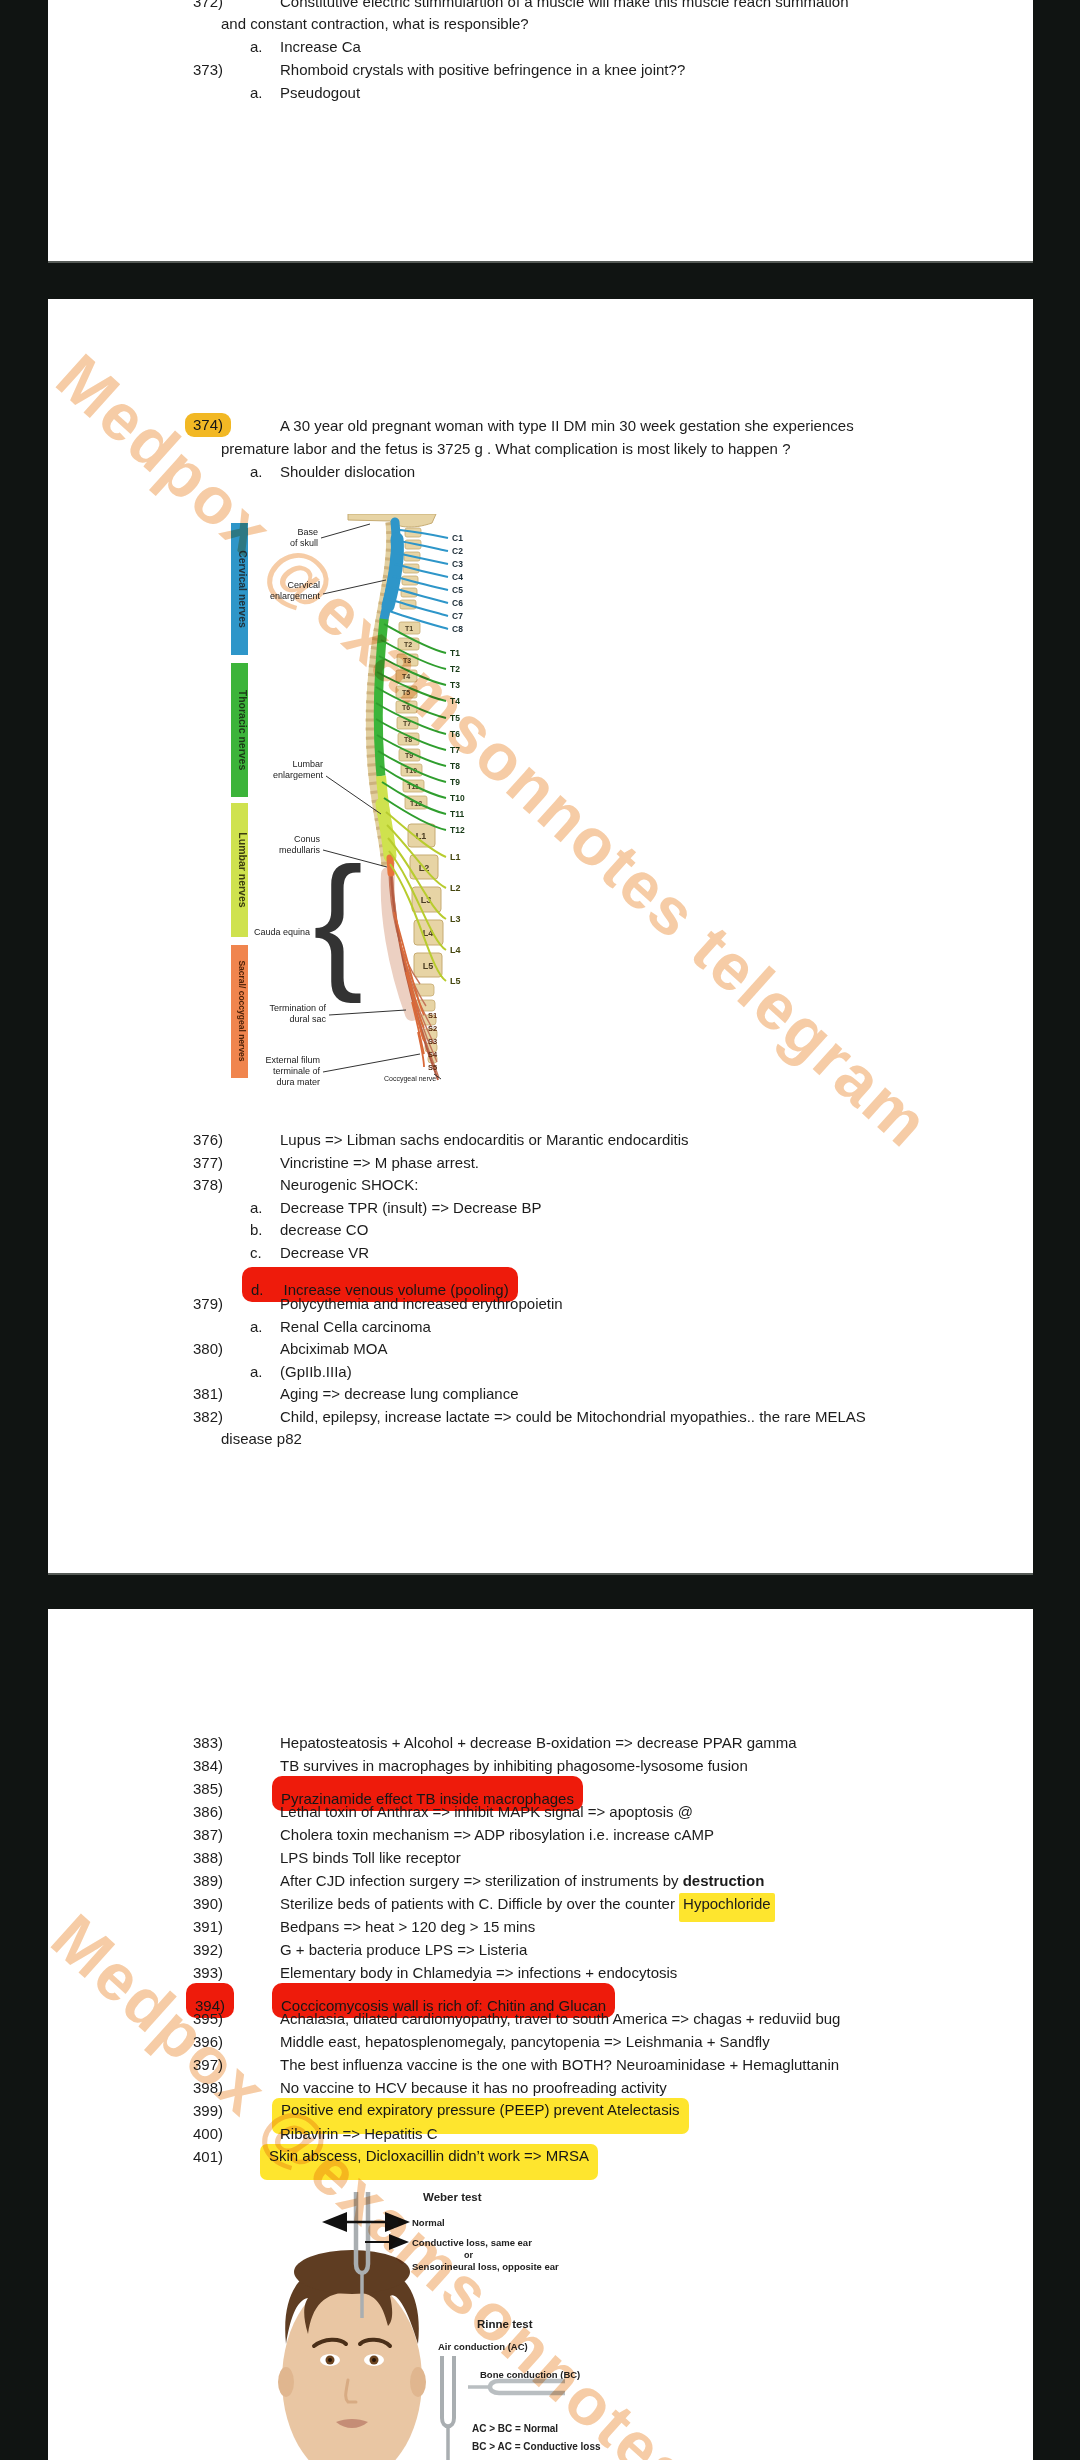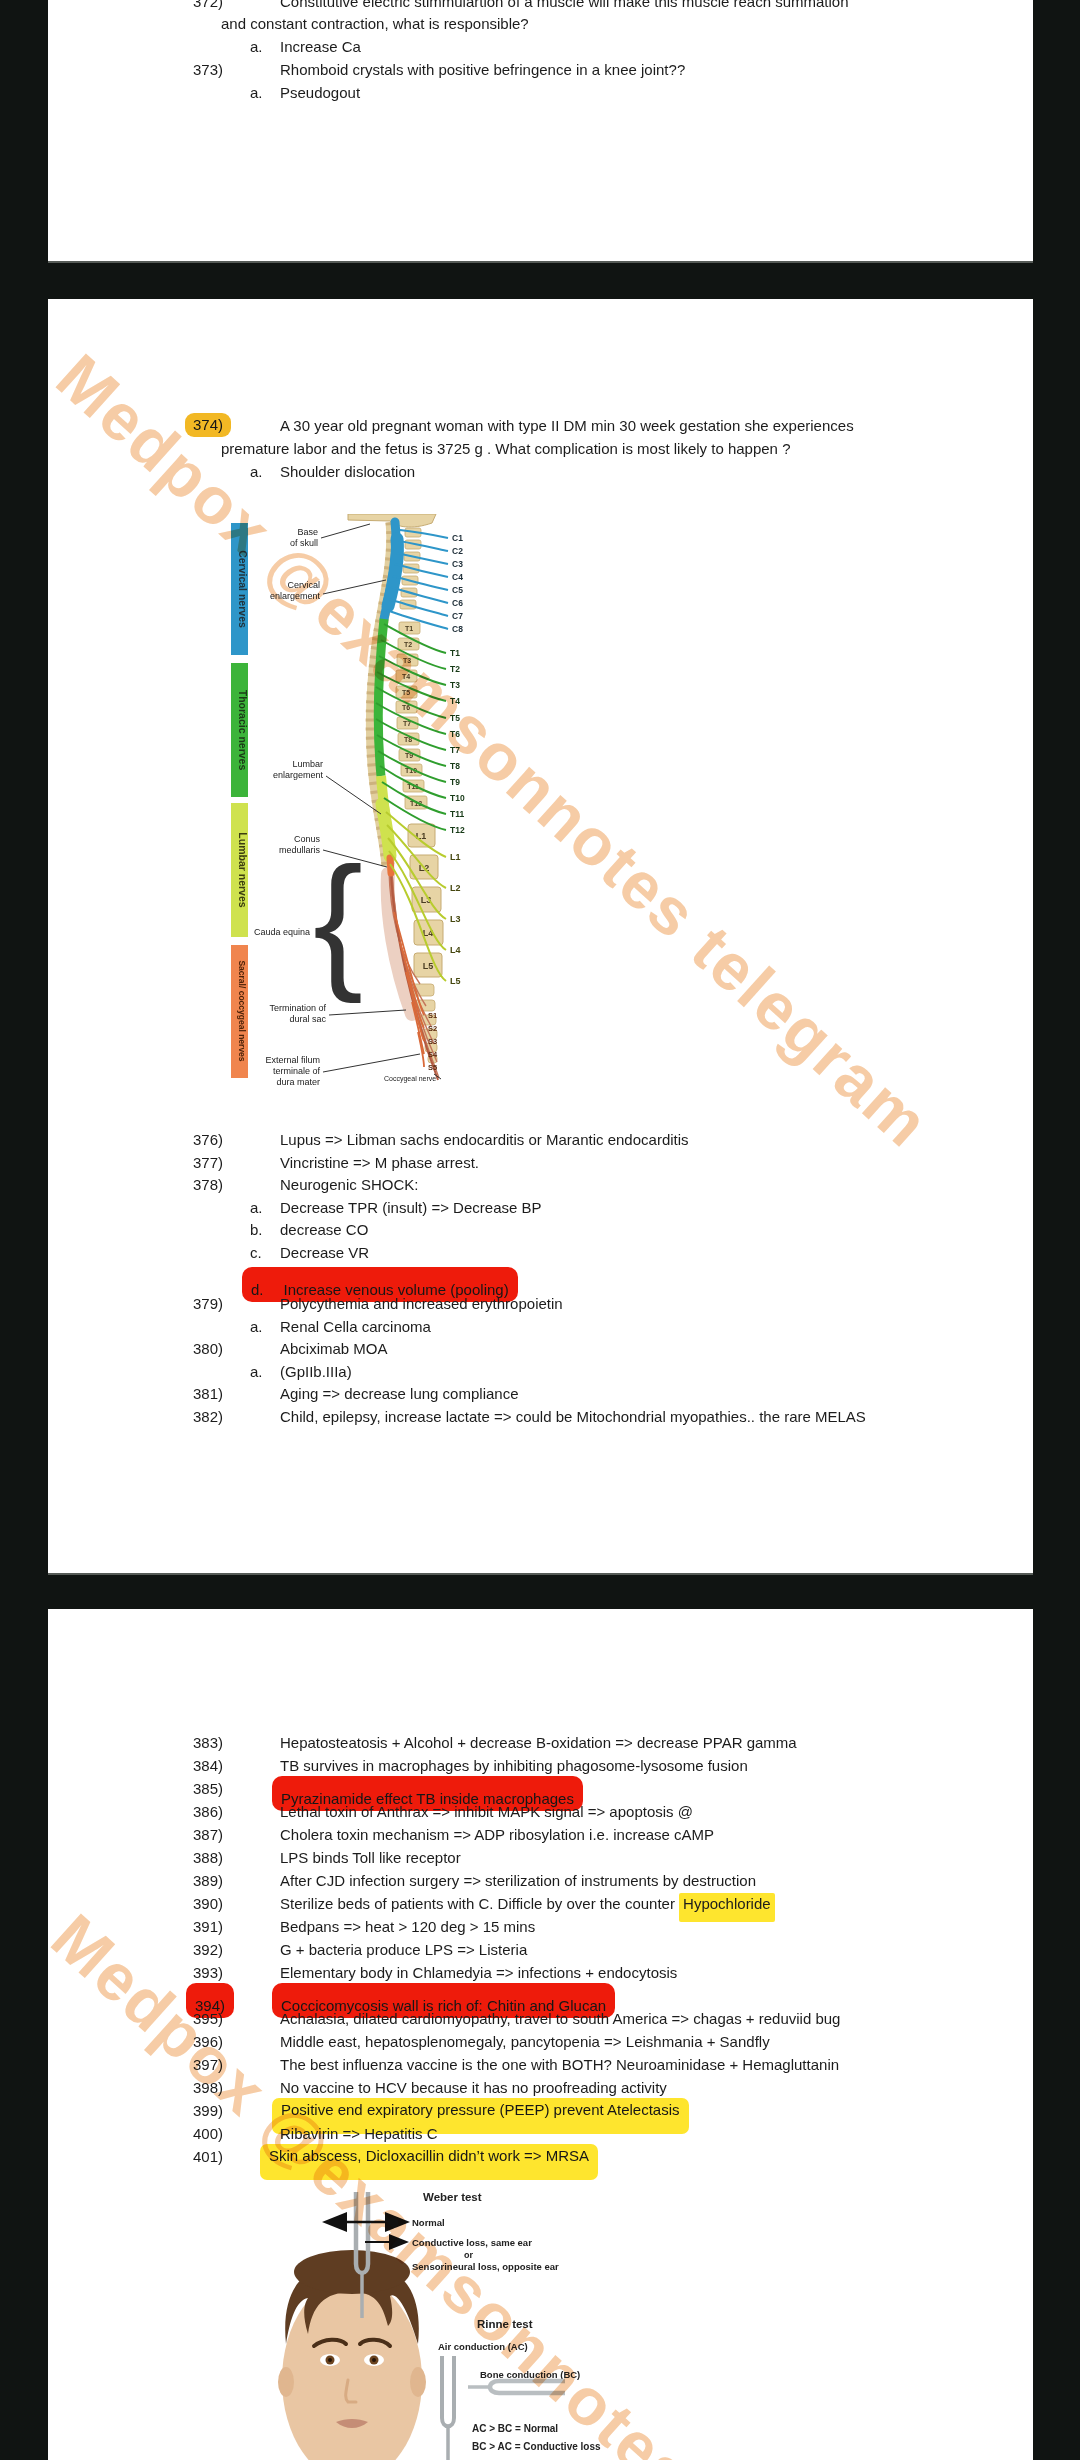--- a/index.html
+++ b/index.html
@@ -8,21 +8,21 @@
   .page{position:absolute;left:48px;width:985px;background:#ffffff;overflow:hidden;
         box-shadow:0 2px 0 #565b57;}
   #p1{top:0;height:261px}
   #p2{top:299px;height:1274px}
   #p3{top:1609px;height:851px}
   .r{position:absolute;left:0;width:100%;height:23px;font-size:15px;color:#1c1c1c;white-space:nowrap}
   .n{position:absolute;left:145px}
   .m{position:absolute;left:202px}
   .t{position:absolute;left:232px}
   .c{position:absolute;left:173px}
-  .b{font-weight:normal}
+  .b{font-weight:bold}
   .pr{position:absolute;background:#ee1b0b;color:#161616;border-radius:10px;padding:14px 9px 4px;top:-4px}
   .py{position:absolute;background:#fee52e;color:#161616;border-radius:7px;padding:3px 9px 16px;top:-4px}
   .pa{position:absolute;background:#f2b824;color:#161616;border-radius:9px;padding:3px 8px 4px;top:-4px;left:137px}
   .hy{background:#fee52e;padding:2px 4px 10px;border-radius:2px}
   .gap{display:inline-block;width:20px}
   .wm{position:absolute;font-weight:bold;font-size:66px;letter-spacing:2px;color:#f5c79c;
       white-space:nowrap;transform:rotate(42deg);transform-origin:0 0;mix-blend-mode:multiply;
       opacity:.9;pointer-events:none;z-index:5}
   svg text{font-family:"Liberation Sans",sans-serif}
 </style>
@@ -321,20 +321,23 @@
       <span class="t">(GpIIb.IIIa)</span>
     </div>
     <div class="r" style="top:1086px">
       <span class="n">381)</span>
       <span class="t">Aging =&gt; decrease lung compliance</span>
     </div>
     <div class="r" style="top:1109px">
       <span class="n">382)</span>
       <span class="t">Child, epilepsy, increase lactate =&gt; could be Mitochondrial myopathies.. the rare MELAS</span>
     </div>
+    <div class="r" style="top:1131px">
+      <span class="c">disease p82</span>
+    </div>
   </div>
 
   <div class="page" id="p3">
     <div class="wm" style="left:40px;top:290px">Medpox @examsonnotes telegram</div>
 
     <div class="r" style="top:125px">
       <span class="n">383)</span>
       <span class="t">Hepatosteatosis + Alcohol + decrease B-oxidation =&gt; decrease PPAR gamma</span>
     </div>
     <div class="r" style="top:148px">

